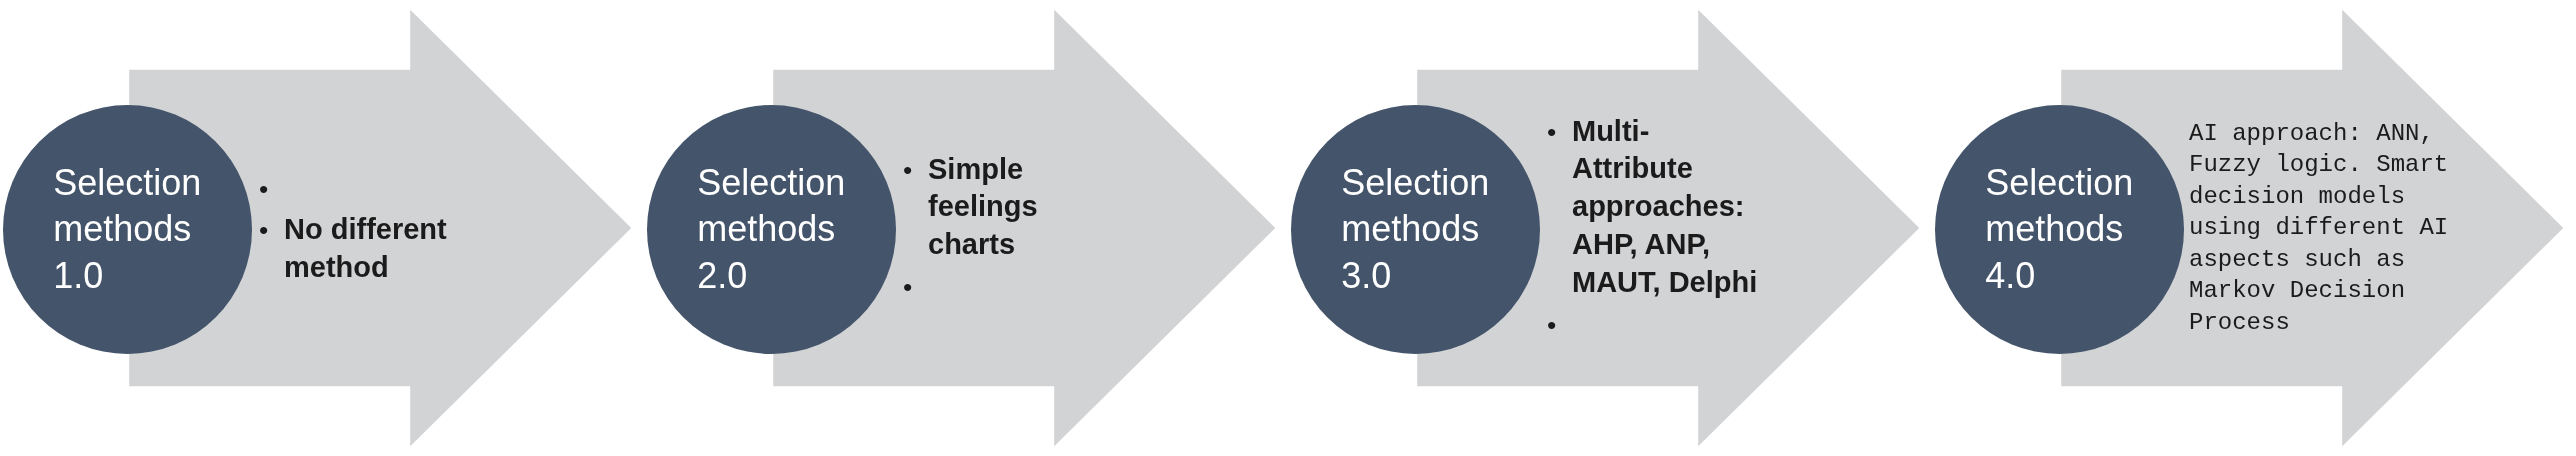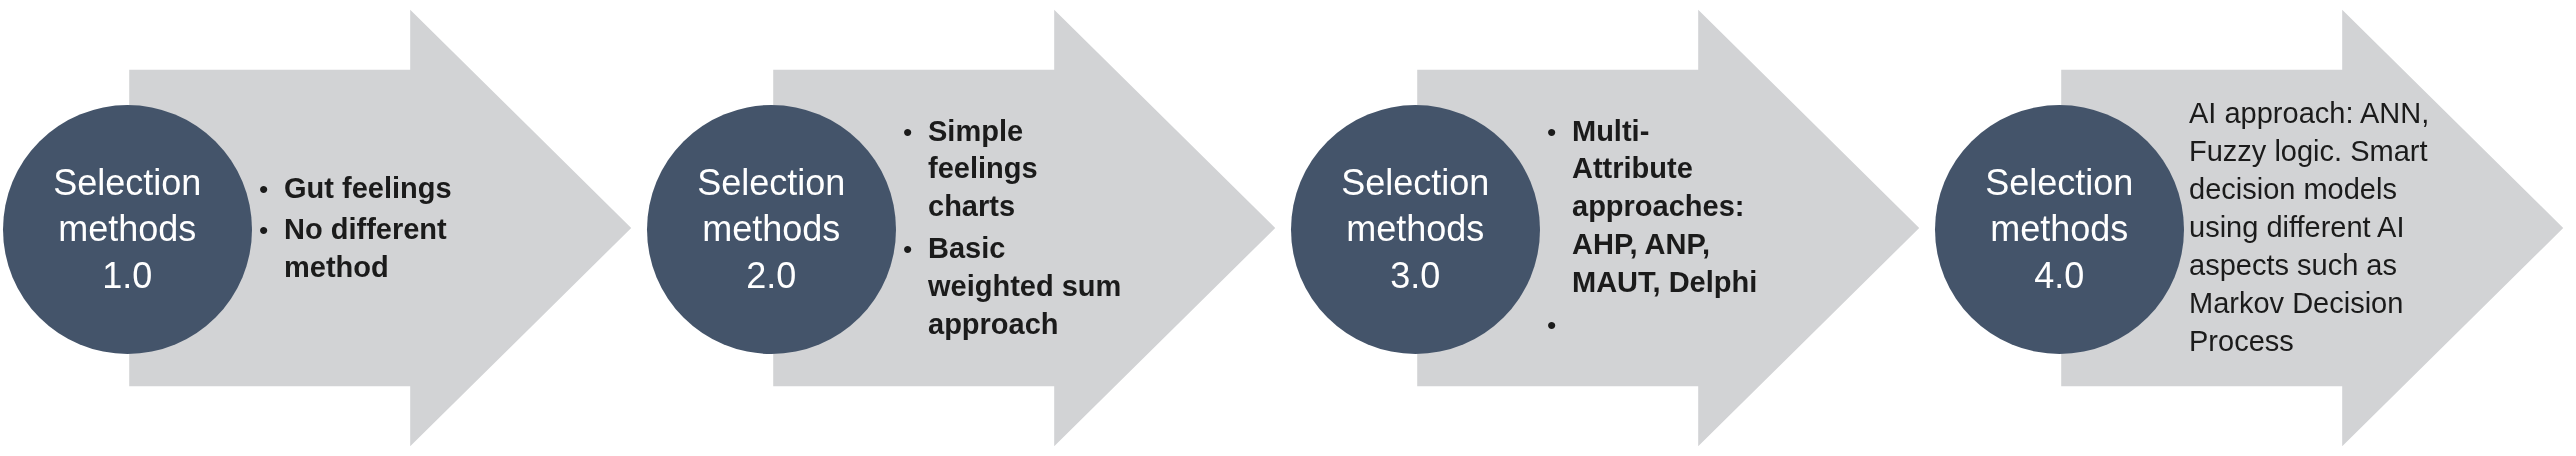--- a/index.html
+++ b/index.html
@@ -28,21 +28,20 @@
   .circle {
     position: absolute;
     left: 2.8px; top: 105px;
     width: 249px; height: 249px;
     border-radius: 50%;
     background: var(--circle-color, #44546a);
     display: flex; align-items: center; justify-content: center;
   }
   .circle-label {
     white-space: pre-line;
-    text-align: center;
     color: var(--circle-text-color, #ffffff);
     font-size: 36px;
     line-height: 1.28;
   }
   .bullets {
     position: absolute;
     left: 259px; top: 50%;
     transform: translateY(-50%);
     list-style: none;
     color: var(--body-text-color, #1b1b1b);
@@ -57,42 +56,42 @@
     line-height: 1.45;
   }
   .bullet-text { white-space: pre-line; font-weight: bold; }
   .paragraph {
     position: absolute;
     left: 257px; top: 50%;
     transform: translateY(-50%);
     width: 279px;
     white-space: pre-line;
     color: var(--body-text-color, #1b1b1b);
-    font-size: 29px;
+    font-size: 24px;
     line-height: 1.31;
+    font-family: Liberation Mono, monospace;
   }
 </style>
 </head>
 <body>
 
 <div class="diagram">
 
   <div class="unit">
     <svg class="arrow-svg" viewBox="0 0 923 654" aria-hidden="true">
       <polygon points="185,100 588,100 588,14 905,327 588,640 588,554 185,554"></polygon>
     </svg>
     <div class="circle">
       <div class="circle-label">Selection
 methods
 1.0</div>
     </div>
     <ul class="bullets" style="width:230px">
       <li>
         <span class="bullet-dot">•</span>
-        <span class="bullet-text">Gut feelings</span>
       </li>
       <li>
         <span class="bullet-dot">•</span>
         <span class="bullet-text">No different
 method</span>
       </li>
     </ul>
   </div>
 
   <div class="unit">
@@ -105,23 +104,20 @@
 2.0</div>
     </div>
     <ul class="bullets" style="width:237px">
       <li>
         <span class="bullet-dot">•</span>
         <span class="bullet-text">Simple feelings
 charts</span>
       </li>
       <li>
         <span class="bullet-dot">•</span>
-        <span class="bullet-text">Basic
-weighted sum
-approach</span>
       </li>
     </ul>
   </div>
 
   <div class="unit">
     <svg class="arrow-svg" viewBox="0 0 923 654" aria-hidden="true">
       <polygon points="185,100 588,100 588,14 905,327 588,640 588,554 185,554"></polygon>
     </svg>
     <div class="circle">
       <div class="circle-label">Selection

